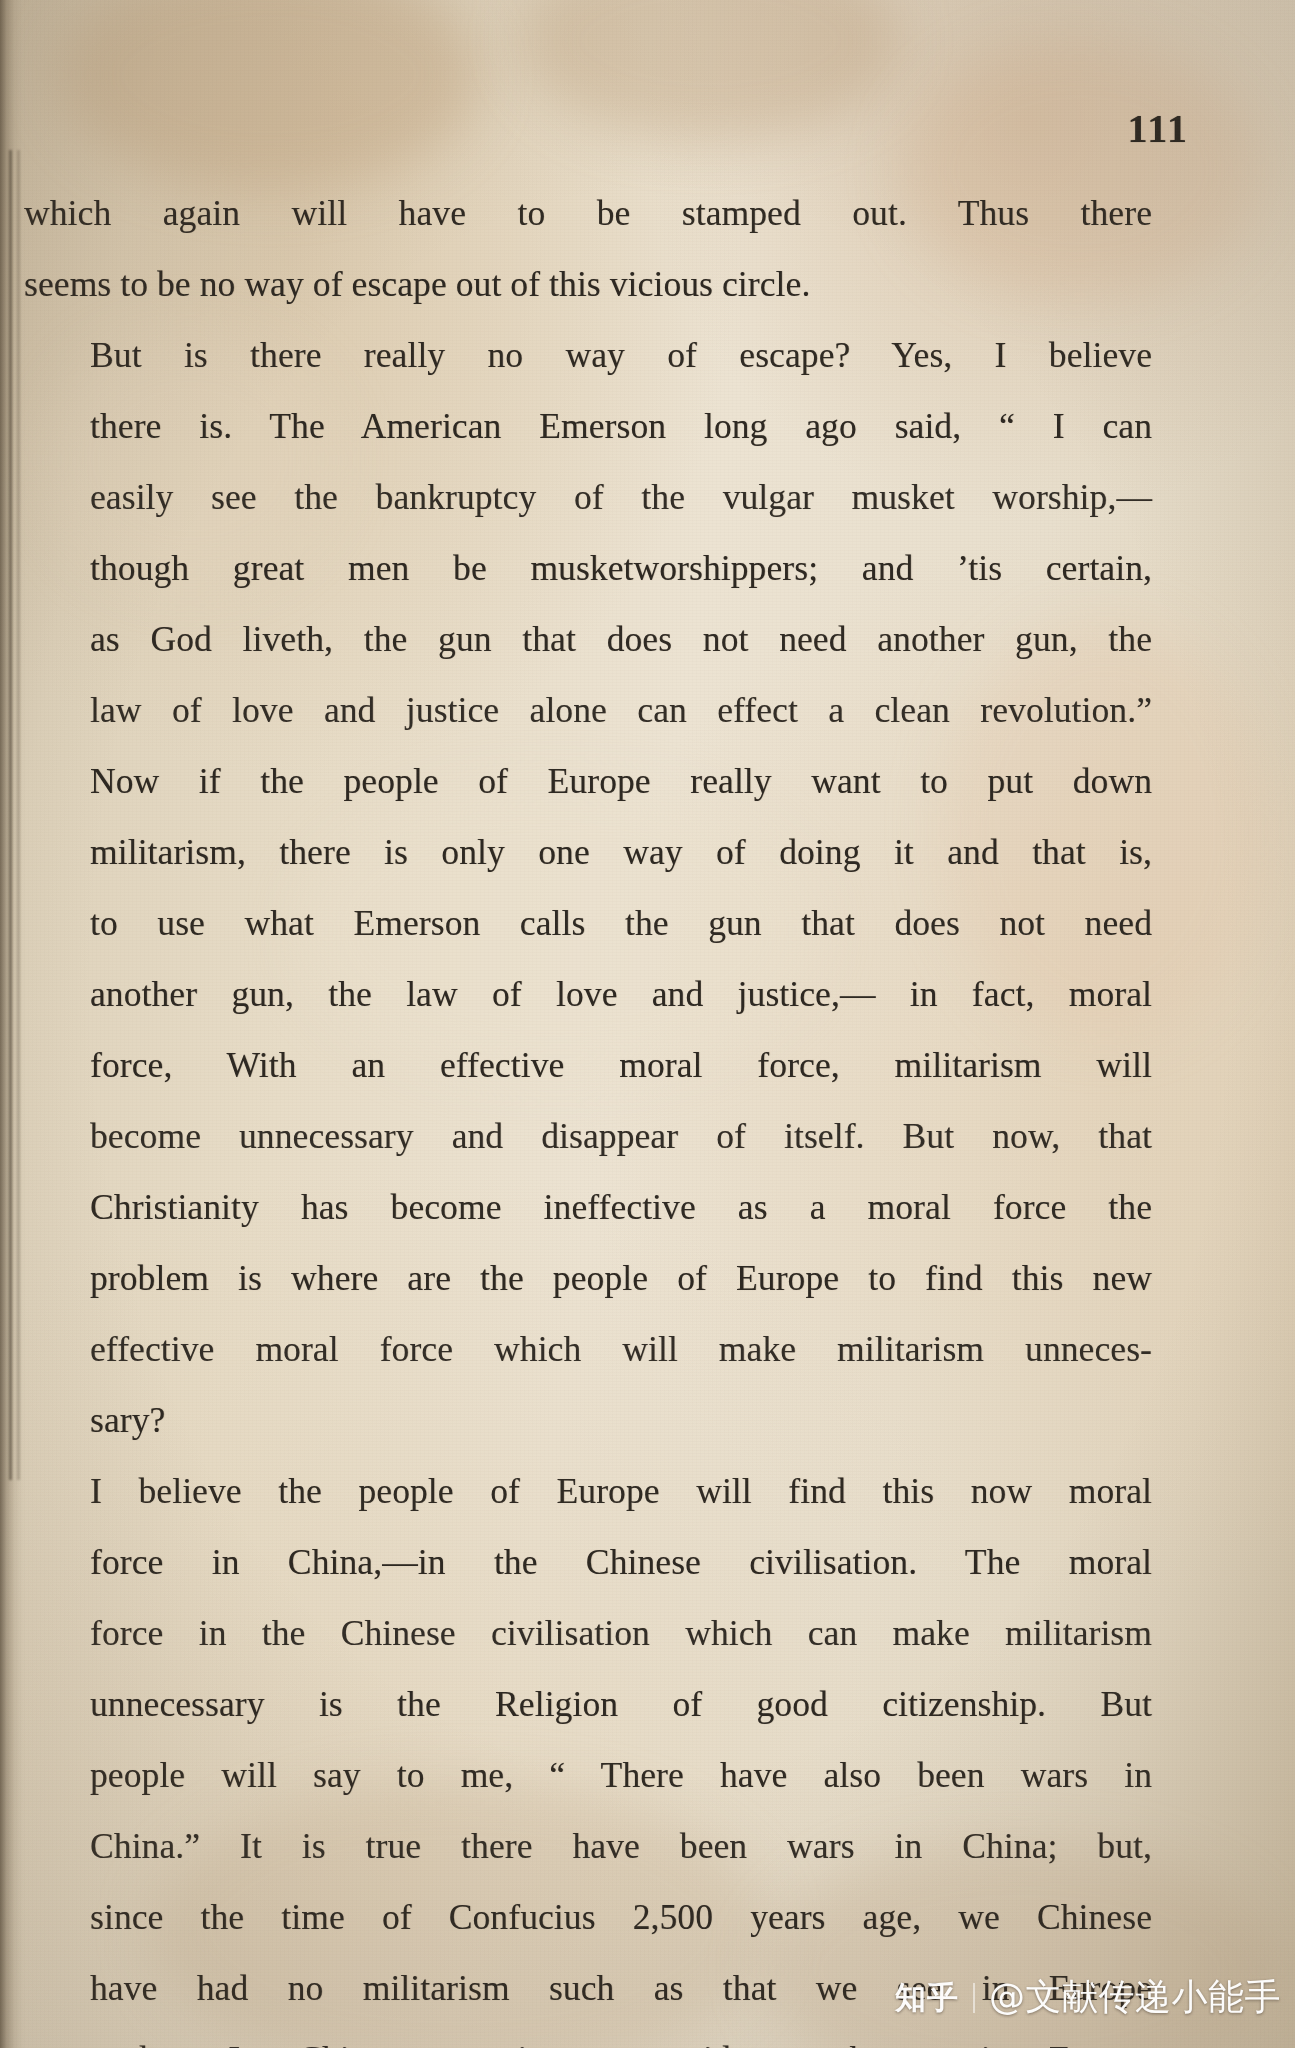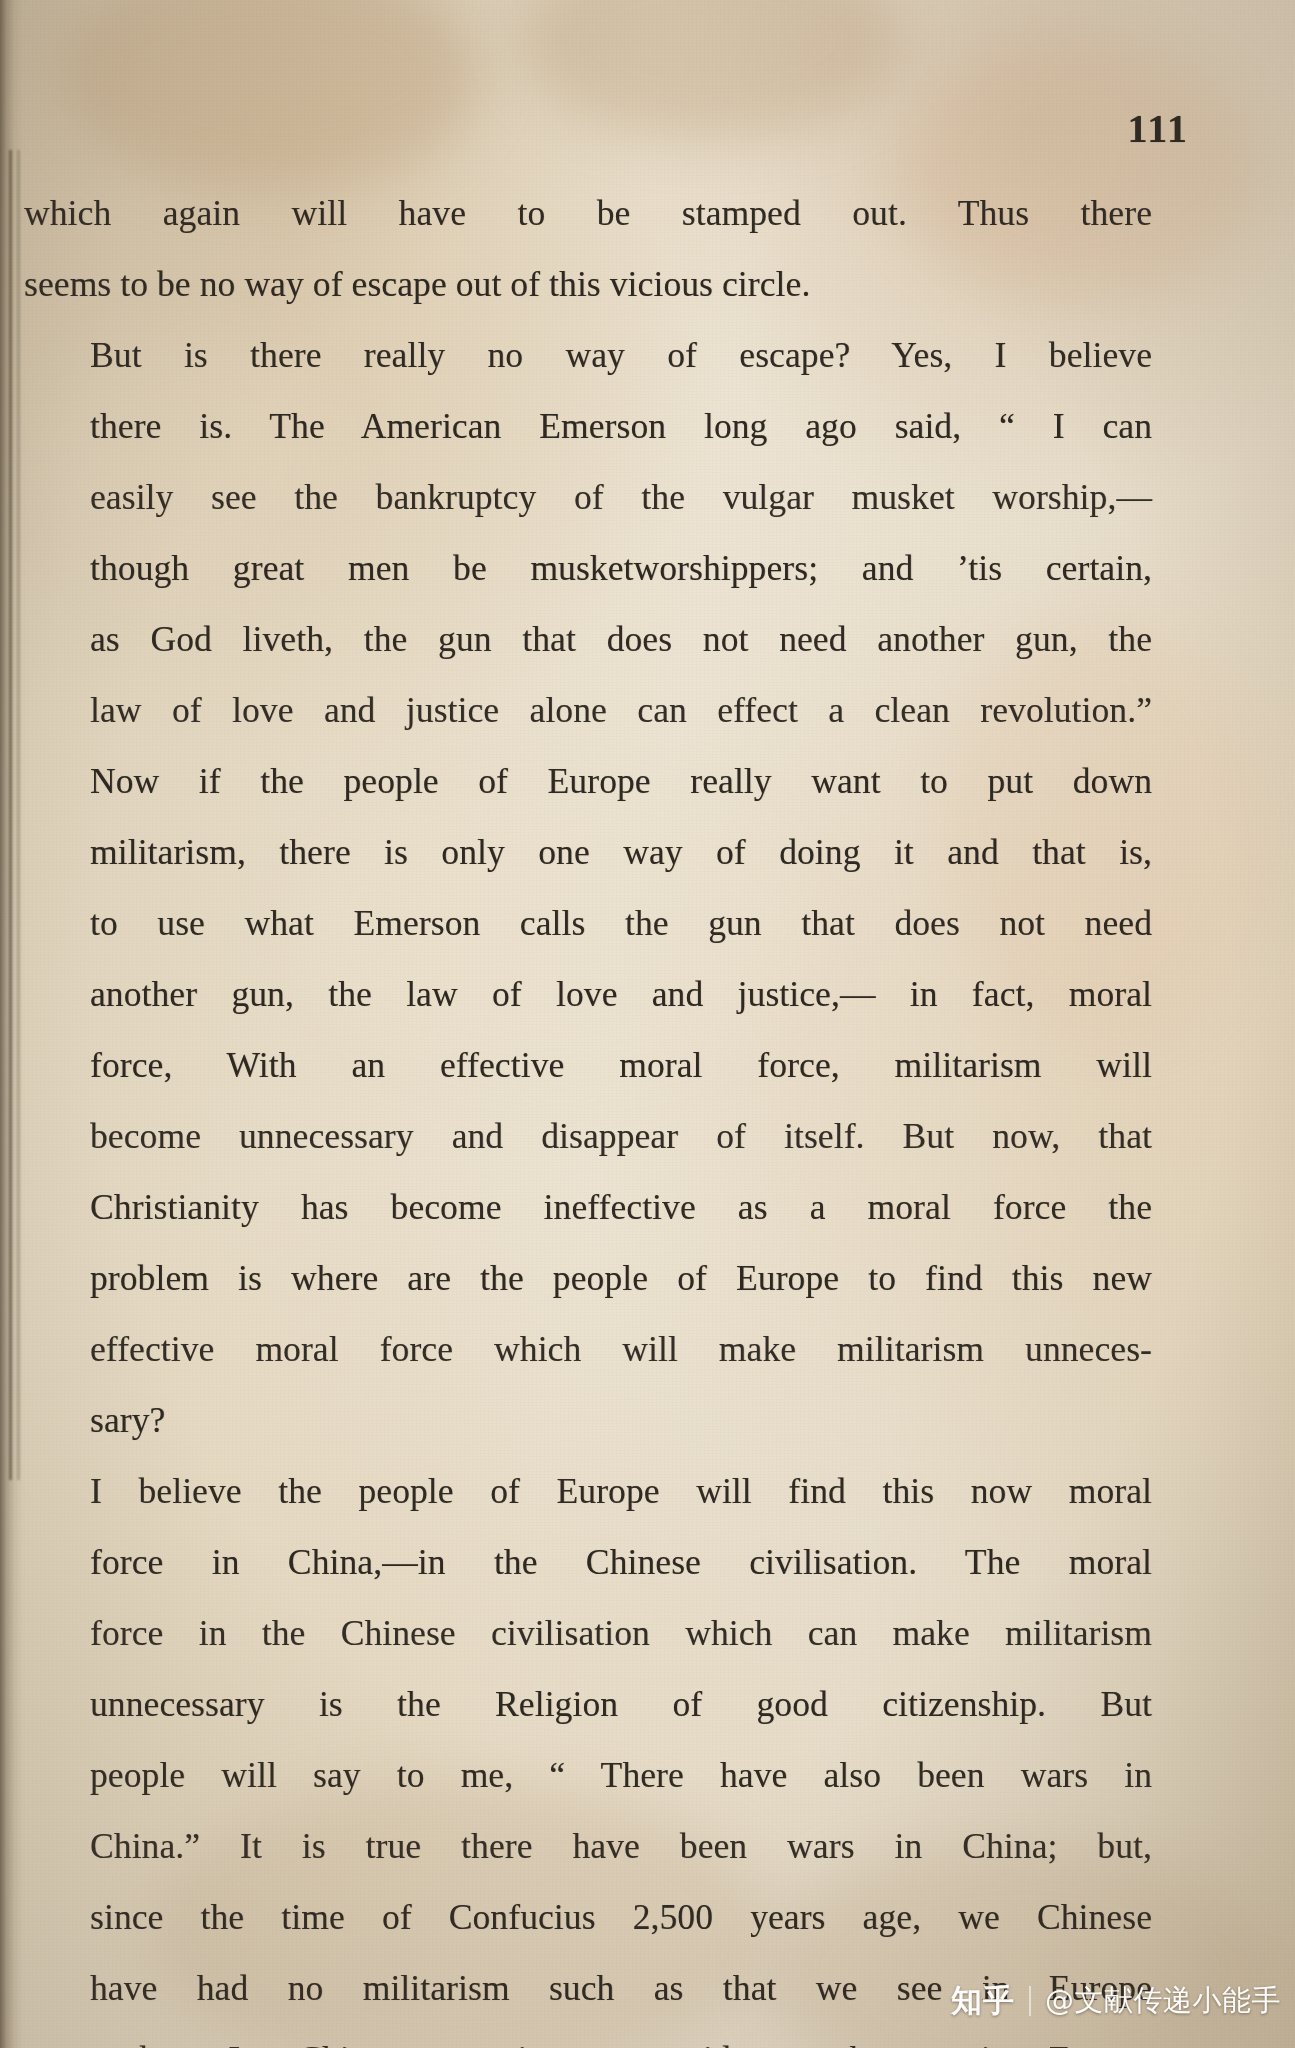--- a/index.html
+++ b/index.html
@@ -127,21 +127,21 @@
   .wm-logo {
     font-size: 31px;
     font-weight: bold;
     letter-spacing: 1px;
   }
   .wm-divider {
     width: 2px;
     height: 30px;
     background: rgba(255,255,255,0.55);
   }
-  .wm-handle { font-size: 29px; letter-spacing: 0.5px; }
+  .wm-handle { font-size: 36px; letter-spacing: 0.5px; }
 
   
   .grain {
     position: absolute;
     inset: 0;
     pointer-events: none;
     opacity: 0.16;
     background-image:
       repeating-linear-gradient(0deg, rgba(120,104,80,0.13) 0px, rgba(120,104,80,0.13) 1px, rgba(0,0,0,0) 1px, rgba(0,0,0,0) 3px),
       repeating-linear-gradient(90deg, rgba(120,104,80,0.10) 0px, rgba(120,104,80,0.10) 1px, rgba(0,0,0,0) 1px, rgba(0,0,0,0) 4px);

